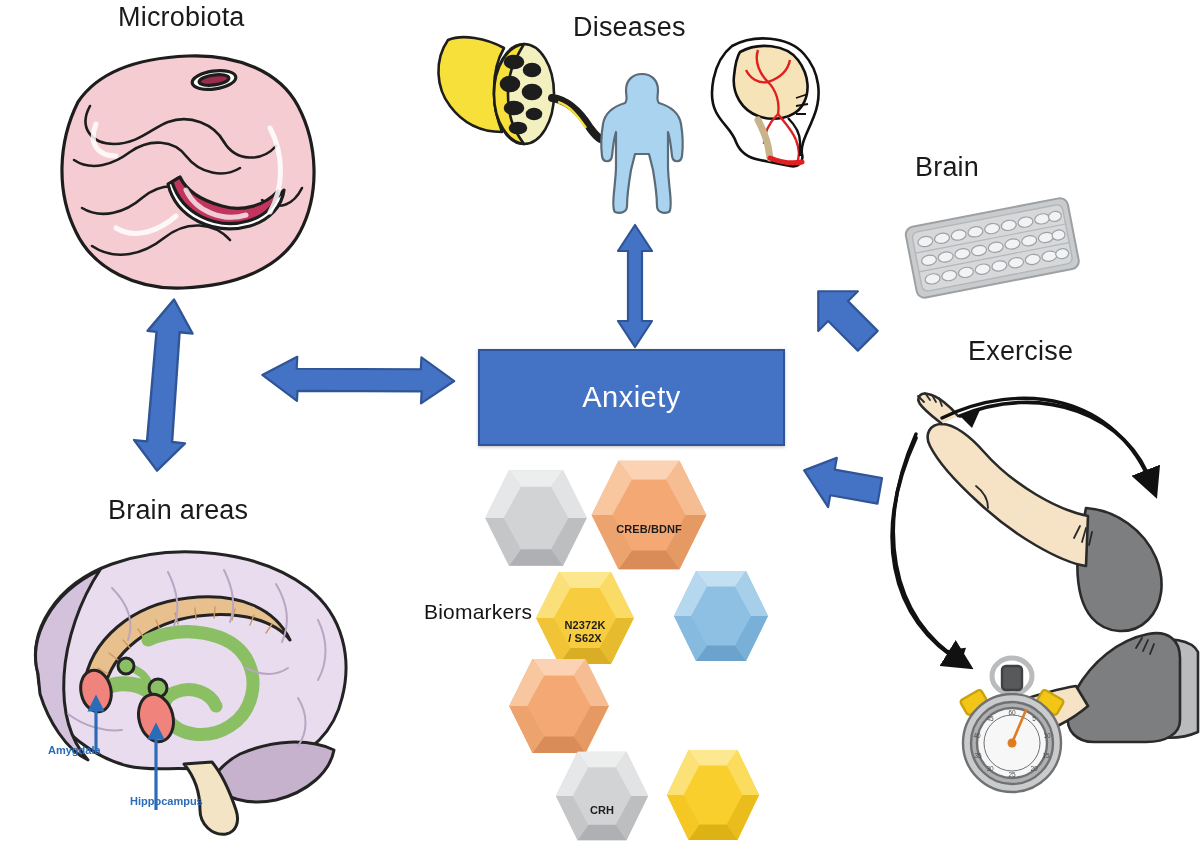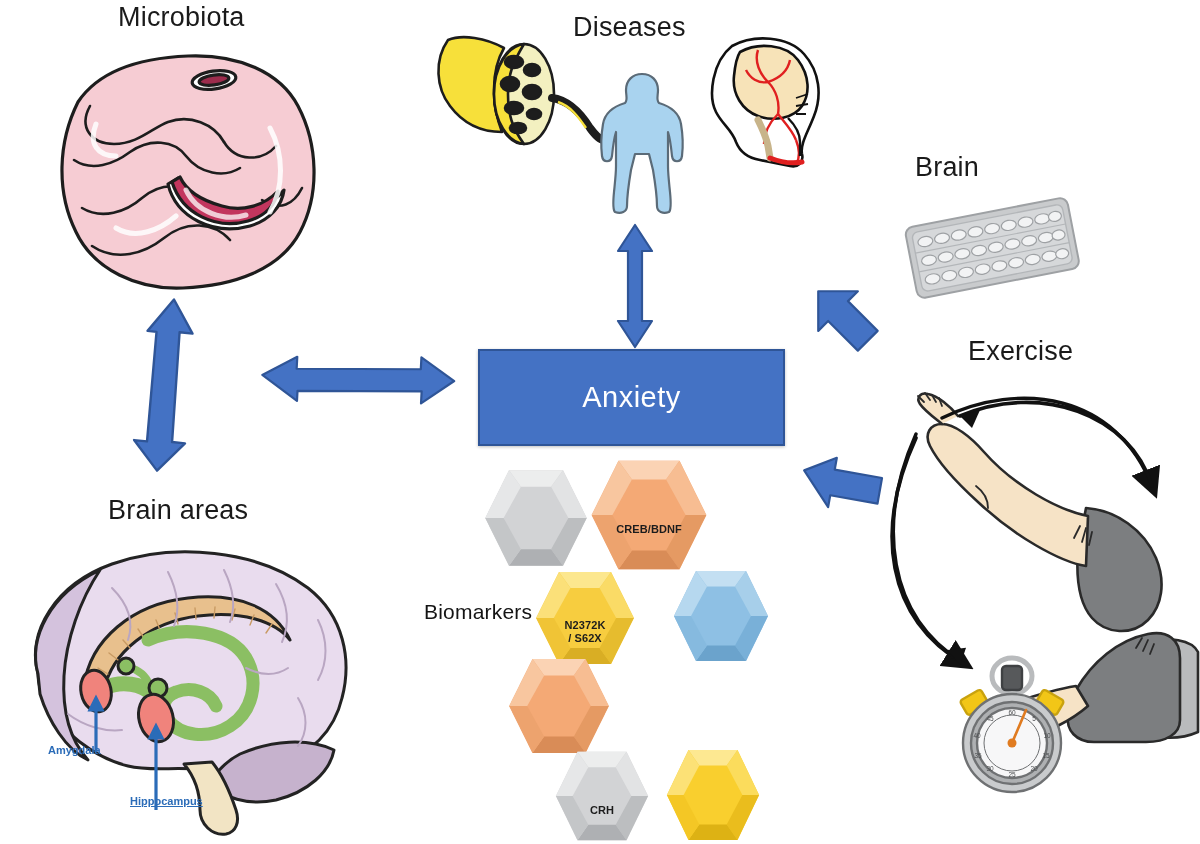--- a/index.html
+++ b/index.html
@@ -349,21 +349,21 @@
     </g>
 
     <g stroke="#2b6cb8" stroke-width="3.2" fill="#2b6cb8">
       <path d="M88 204 L88 152"></path>
       <path d="M88 150 L82 162 L94 162 Z"></path>
       <path d="M148 262 L148 180"></path>
       <path d="M148 178 L142 190 L154 190 Z"></path>
     </g>
   </svg>
   <div class="abs brain-tag" style="left:48px;top:744px;">Amygdala</div>
-  <div class="abs brain-tag" style="left:130px;top:795px;text-decoration:underline;">Hippocampus</div>
+  <div class="abs brain-tag" style="left:130px;top:795px;">Hippocampus</div>
 
   <svg class="art" style="left:120px;top:295px;" width="90" height="180" viewBox="0 0 90 180">
     <g transform="rotate(6 45 90)">
       <path d="M45 4 L67 36 L54 36 L58 146 L71 146 L46 176 L20 148 L33 148 L31 38 L22 38 Z" fill="#4472C4" stroke="#2f5597" stroke-width="2.4" stroke-linejoin="round"></path>
     </g>
   </svg>
 
   <svg class="art" style="left:258px;top:352px;" width="200" height="62" viewBox="0 0 200 62">
     <g transform="rotate(3 100 31)">
       <path d="M4 28 L38 8 L38 20 L162 14 L162 2 L196 24 L164 48 L164 36 L40 42 L40 52 Z" fill="#4472C4" stroke="#2f5597" stroke-width="2.2" stroke-linejoin="round"></path>

